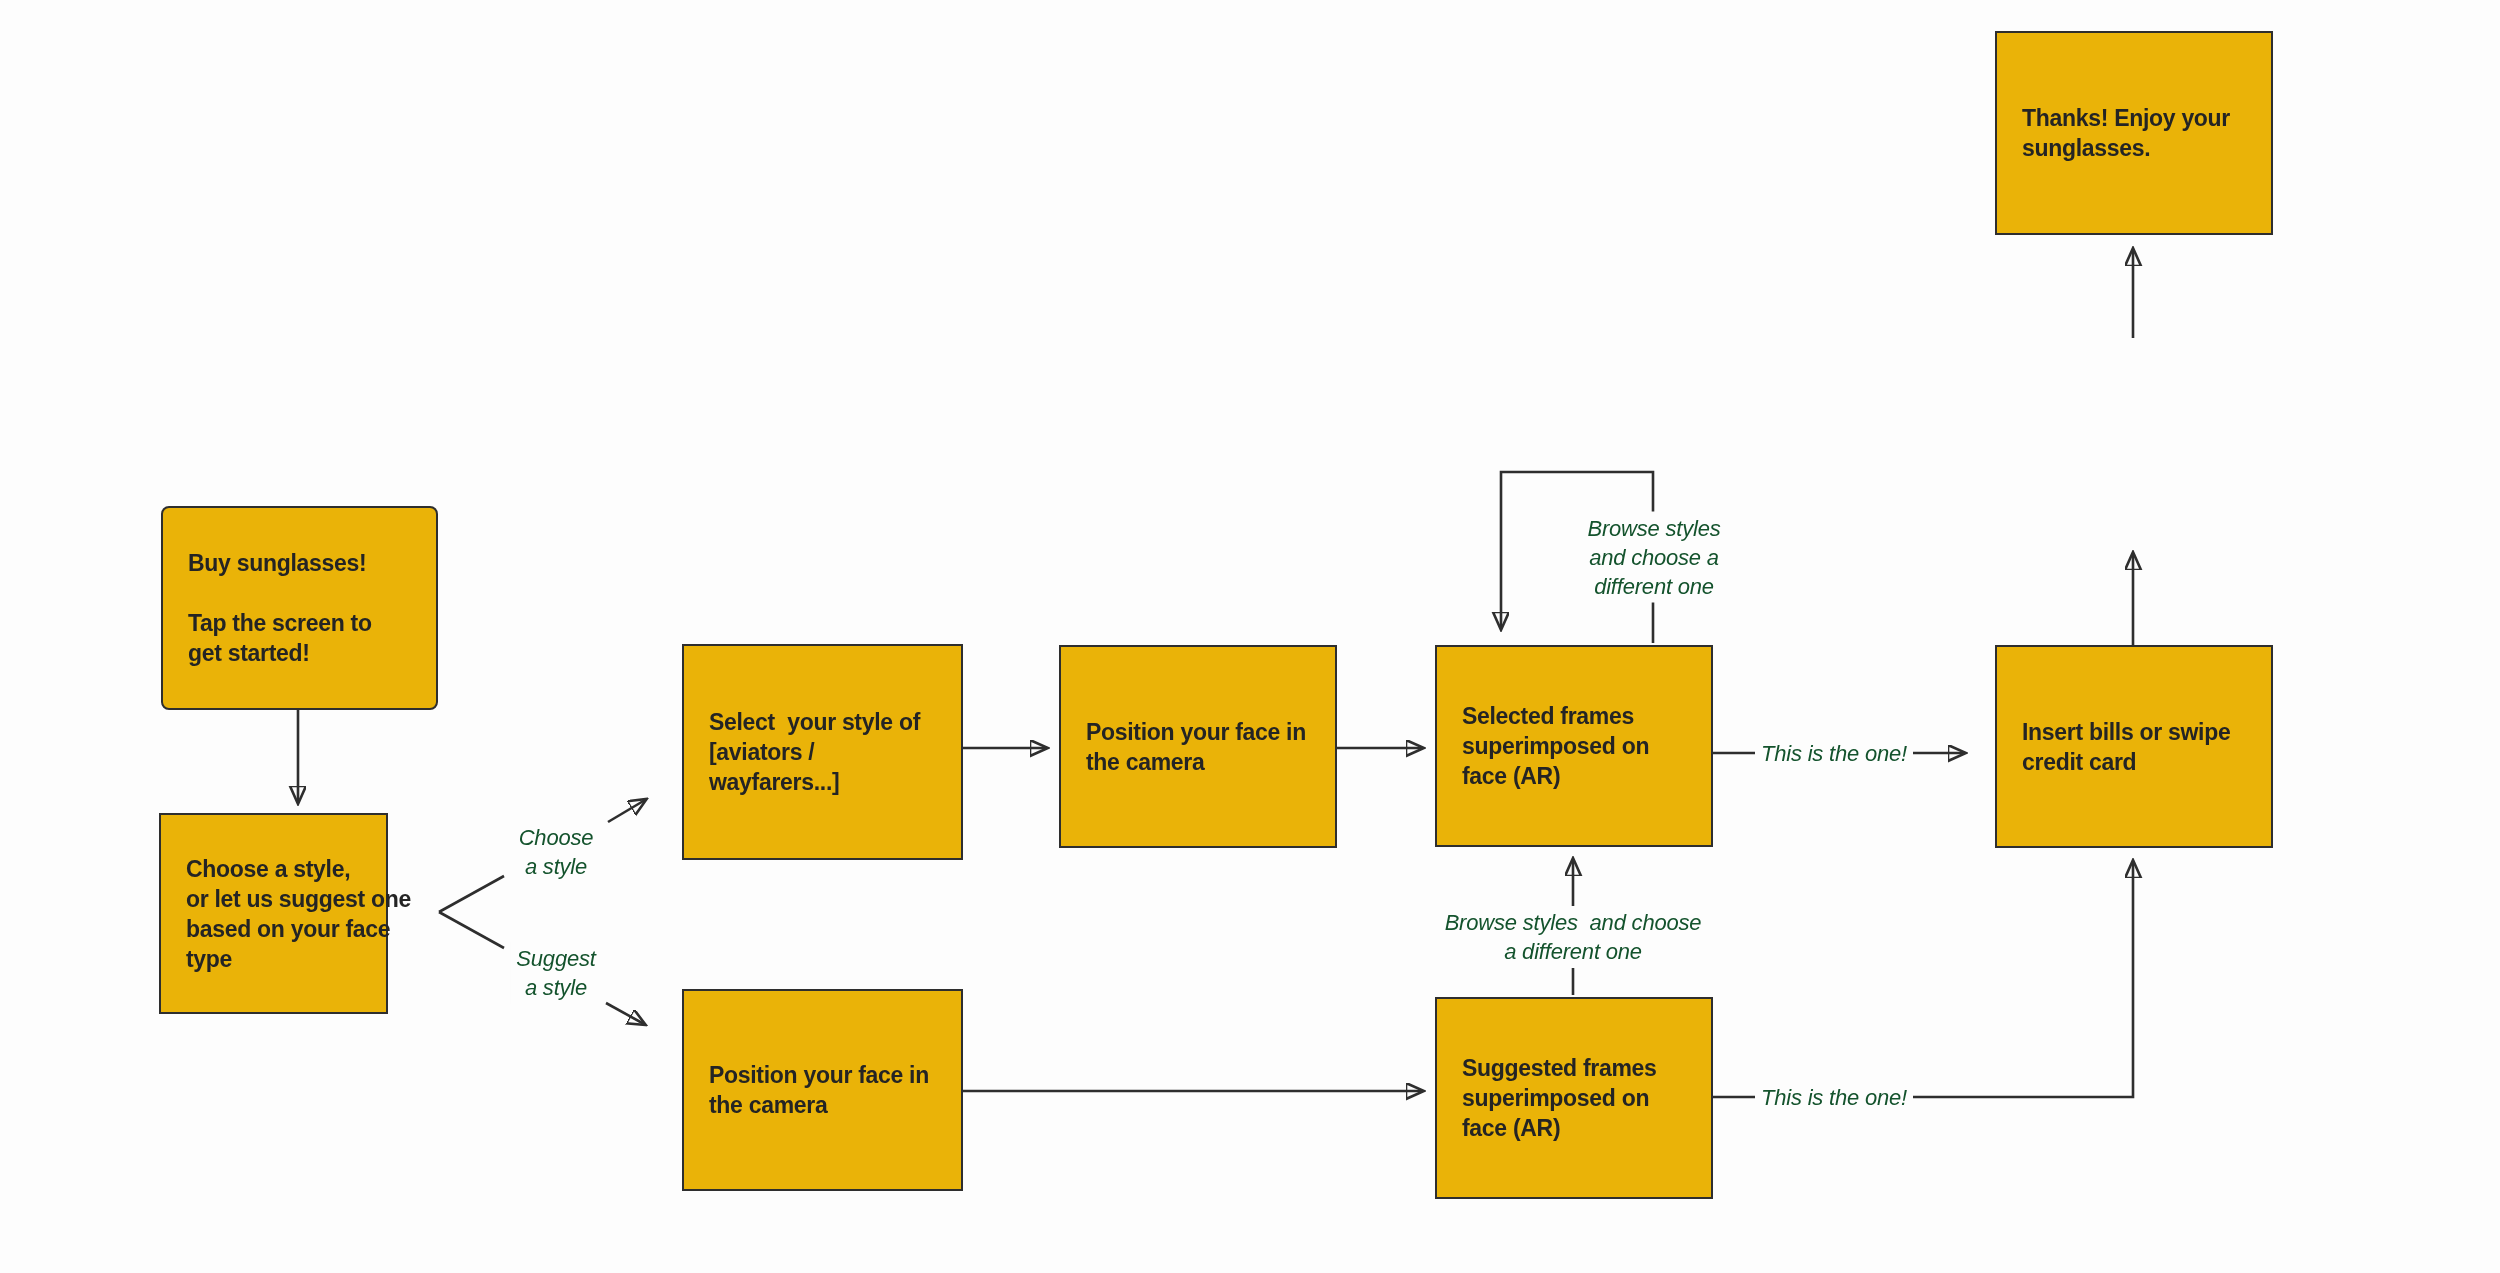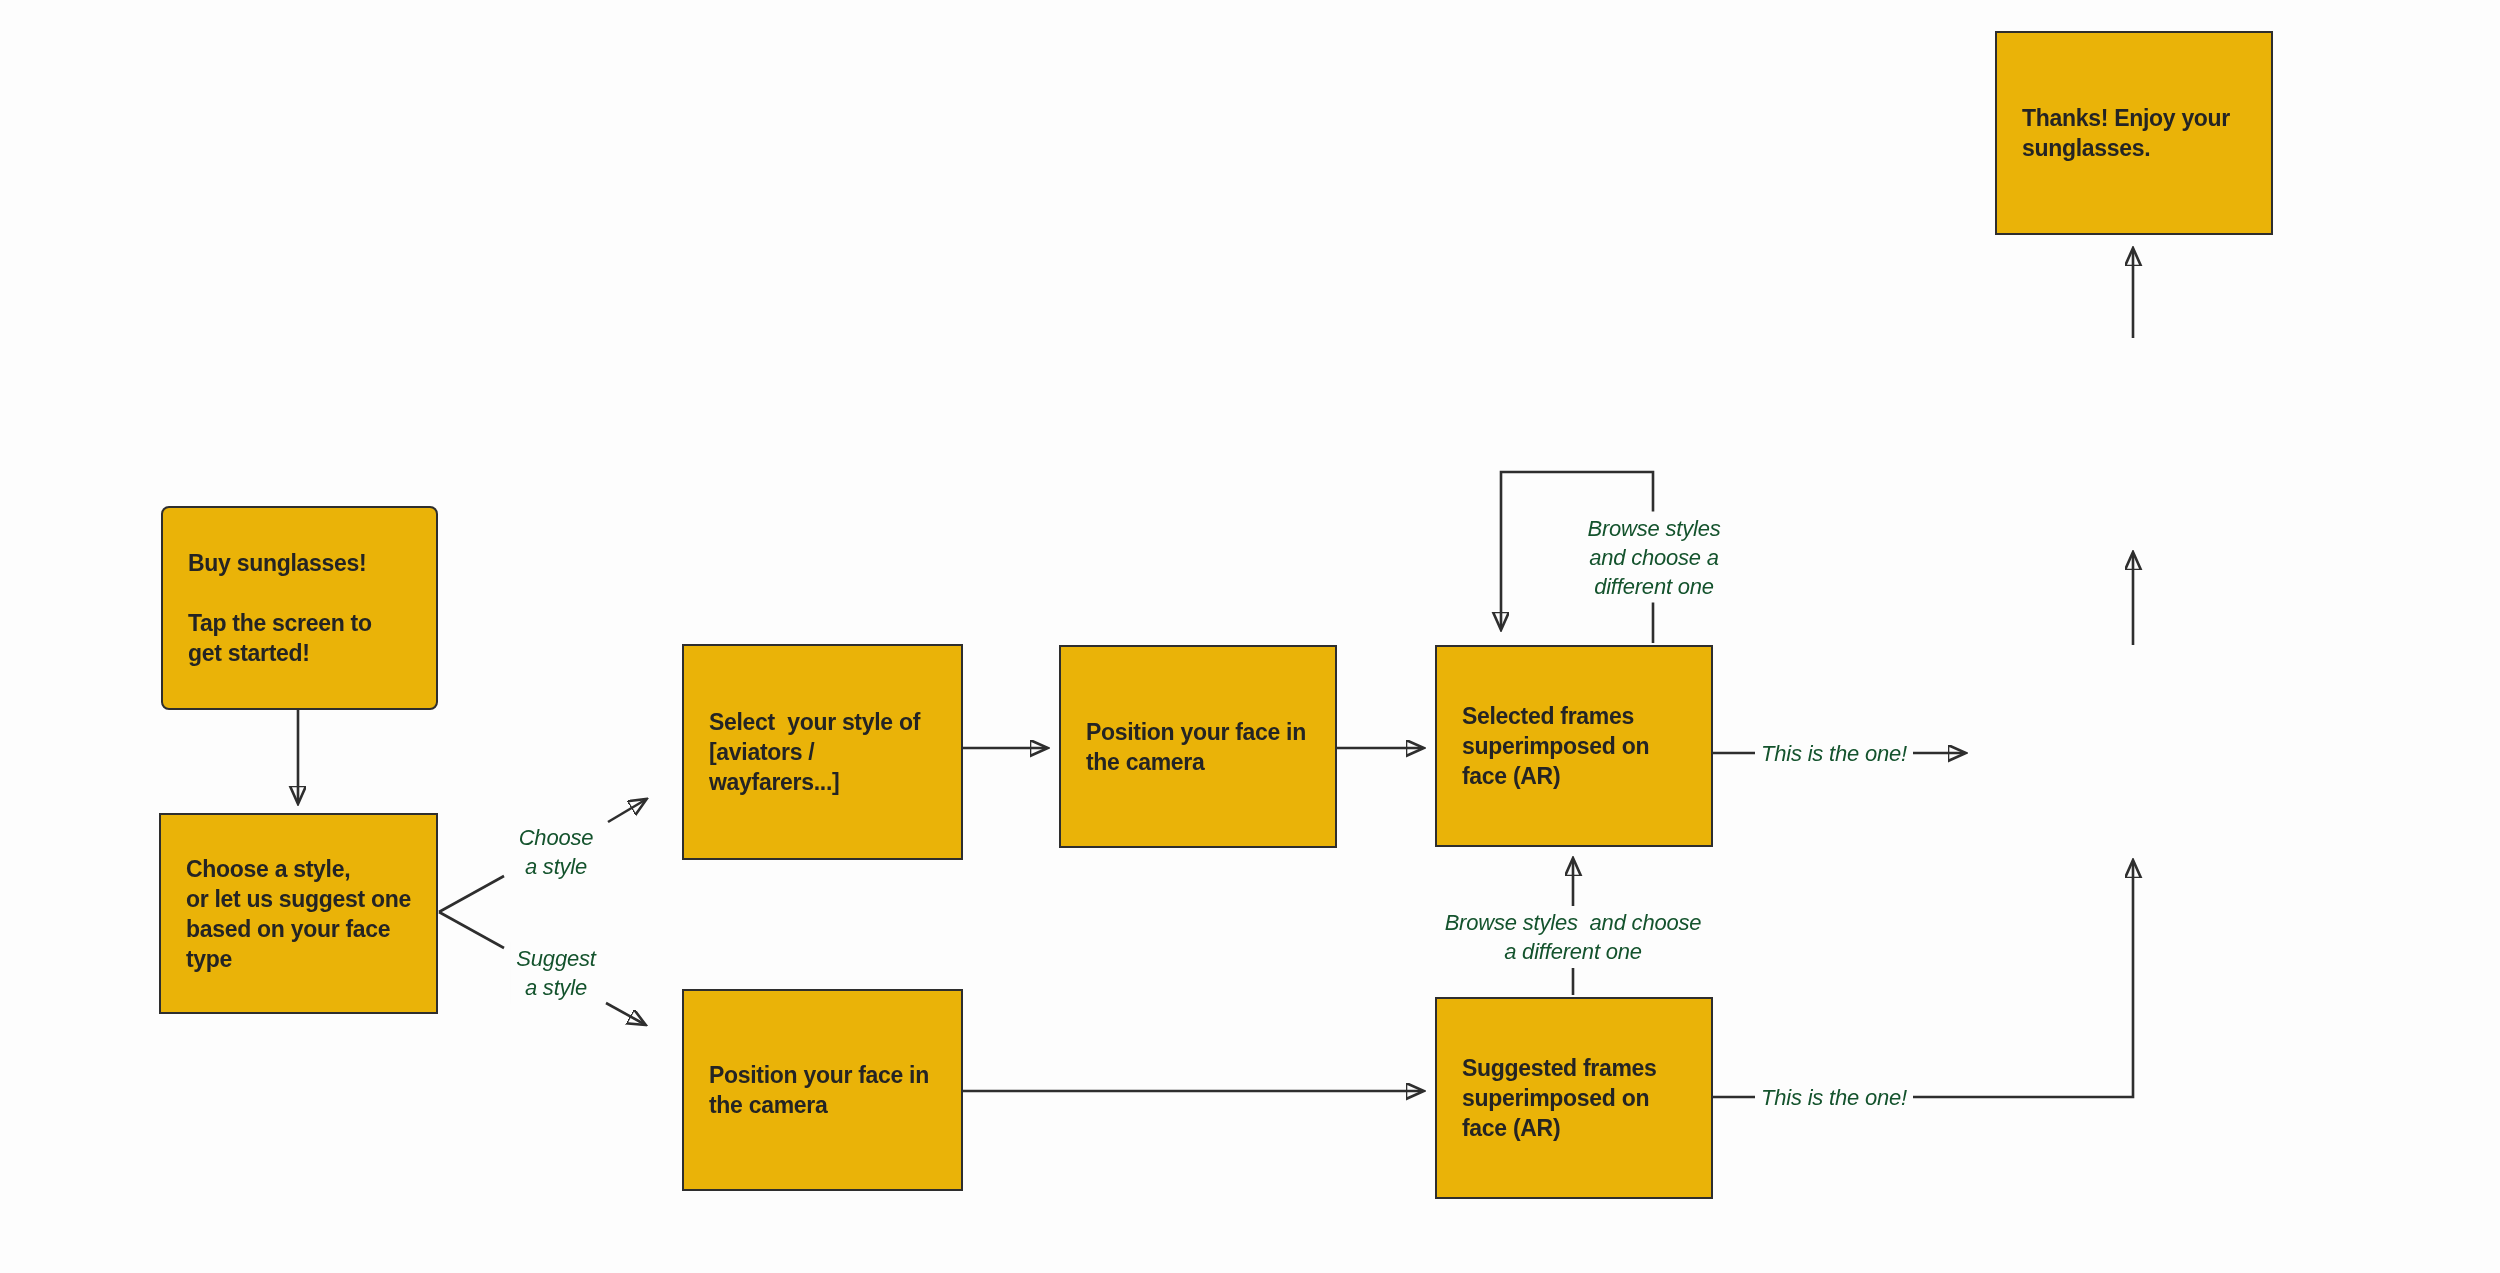--- a/index.html
+++ b/index.html
@@ -93,21 +93,21 @@
     <path d="M2133 338 V250" marker-end="url(#ah)"></path>
   </svg>
 
   <div class="node" style="left:161px; top:506px; width:277px; height:204px;border-radius:8px;">
     <span class="node-text">Buy sunglasses!
 
 Tap the screen to
 get started!</span>
   </div>
 
-  <div class="node" style="left:159px; top:813px; width:279px; height:201px;">
+  <div class="node" style="left:159px; top:813px; width:229px; height:201px;">
     <span class="node-text">Choose a style,
 or let us suggest one
 based on your face
 type</span>
   </div>
 
   <div class="node" style="left:682px; top:644px; width:281px; height:216px;">
     <span class="node-text">Select  your style of
 [aviators /
 wayfarers...]</span>
@@ -117,20 +117,24 @@
     <span class="node-text">Position your face in
 the camera</span>
   </div>
 
   <div class="node" style="left:1435px; top:645px; width:278px; height:202px;">
     <span class="node-text">Selected frames
 superimposed on
 face (AR)</span>
   </div>
 
+  <div class="node" style="left:1995px; top:645px; width:278px; height:203px;">
+    <span class="node-text">Insert bills or swipe
+credit card</span>
+  </div>
 
 
   <div class="node" style="left:1995px; top:31px; width:278px; height:204px;">
     <span class="node-text">Thanks! Enjoy your
 sunglasses.</span>
   </div>
 
   <div class="node" style="left:682px; top:989px; width:281px; height:202px;">
     <span class="node-text">Position your face in
 the camera</span>

